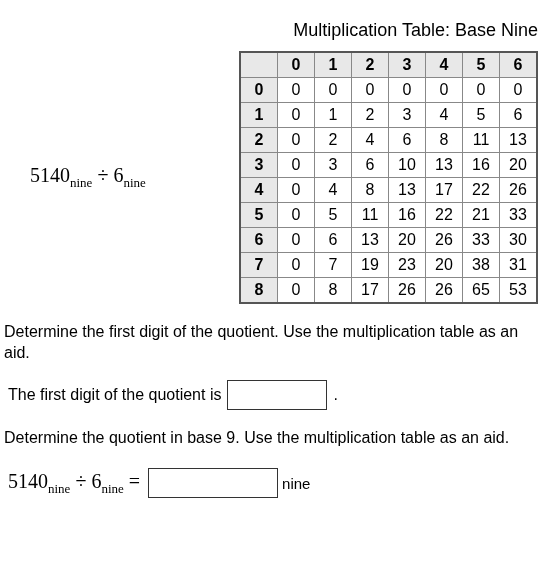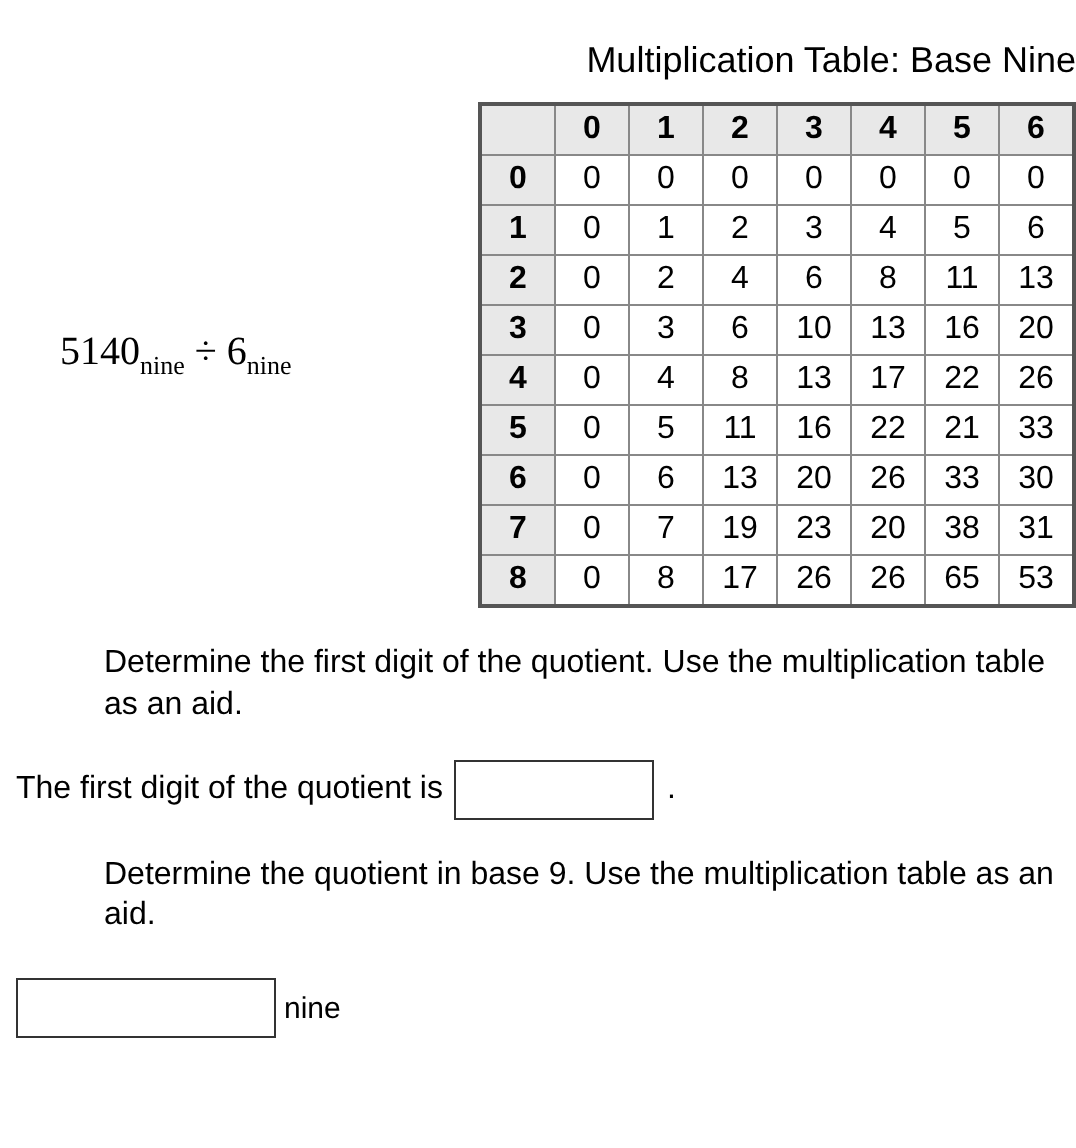--- a/index.html
+++ b/index.html
@@ -54,21 +54,20 @@
       font-weight: bold;
     }
     td.rowhead {
       background: #e8e8e8;
       font-weight: bold;
     }
     table { border: 2px solid #555; }
     .prompt {
       padding: 18px 8px 0 4px;
       line-height: 1.3;
-      margin-left: 48px;
     }
     .answer-line {
       padding: 16px 8px 0 8px;
       display: flex;
       align-items: center;
       gap: 6px;
     }
     input.blank {
       height: 28px;
       border: 1px solid #333;
@@ -214,15 +213,21 @@
 
 <div class="answer-line">
   <span>The first digit of the quotient is</span>
   <input class="blank small" value="" style="">
   <span>.</span>
 </div>
 
 <div class="prompt">Determine the quotient in base 9. Use the multiplication table as an aid.</div>
 
 <div class="final-line">
+  <span class="expr" style="padding-left:0">
+    <span>5140</span><span class="sub">nine</span>
+    <span>÷</span>
+    <span>6</span><span class="sub">nine</span>
+    <span>=</span>
+  </span>
   <input class="blank med" value="" style="">
   <span class="nine-label">nine</span>
 </div>
 
 </body></html>

